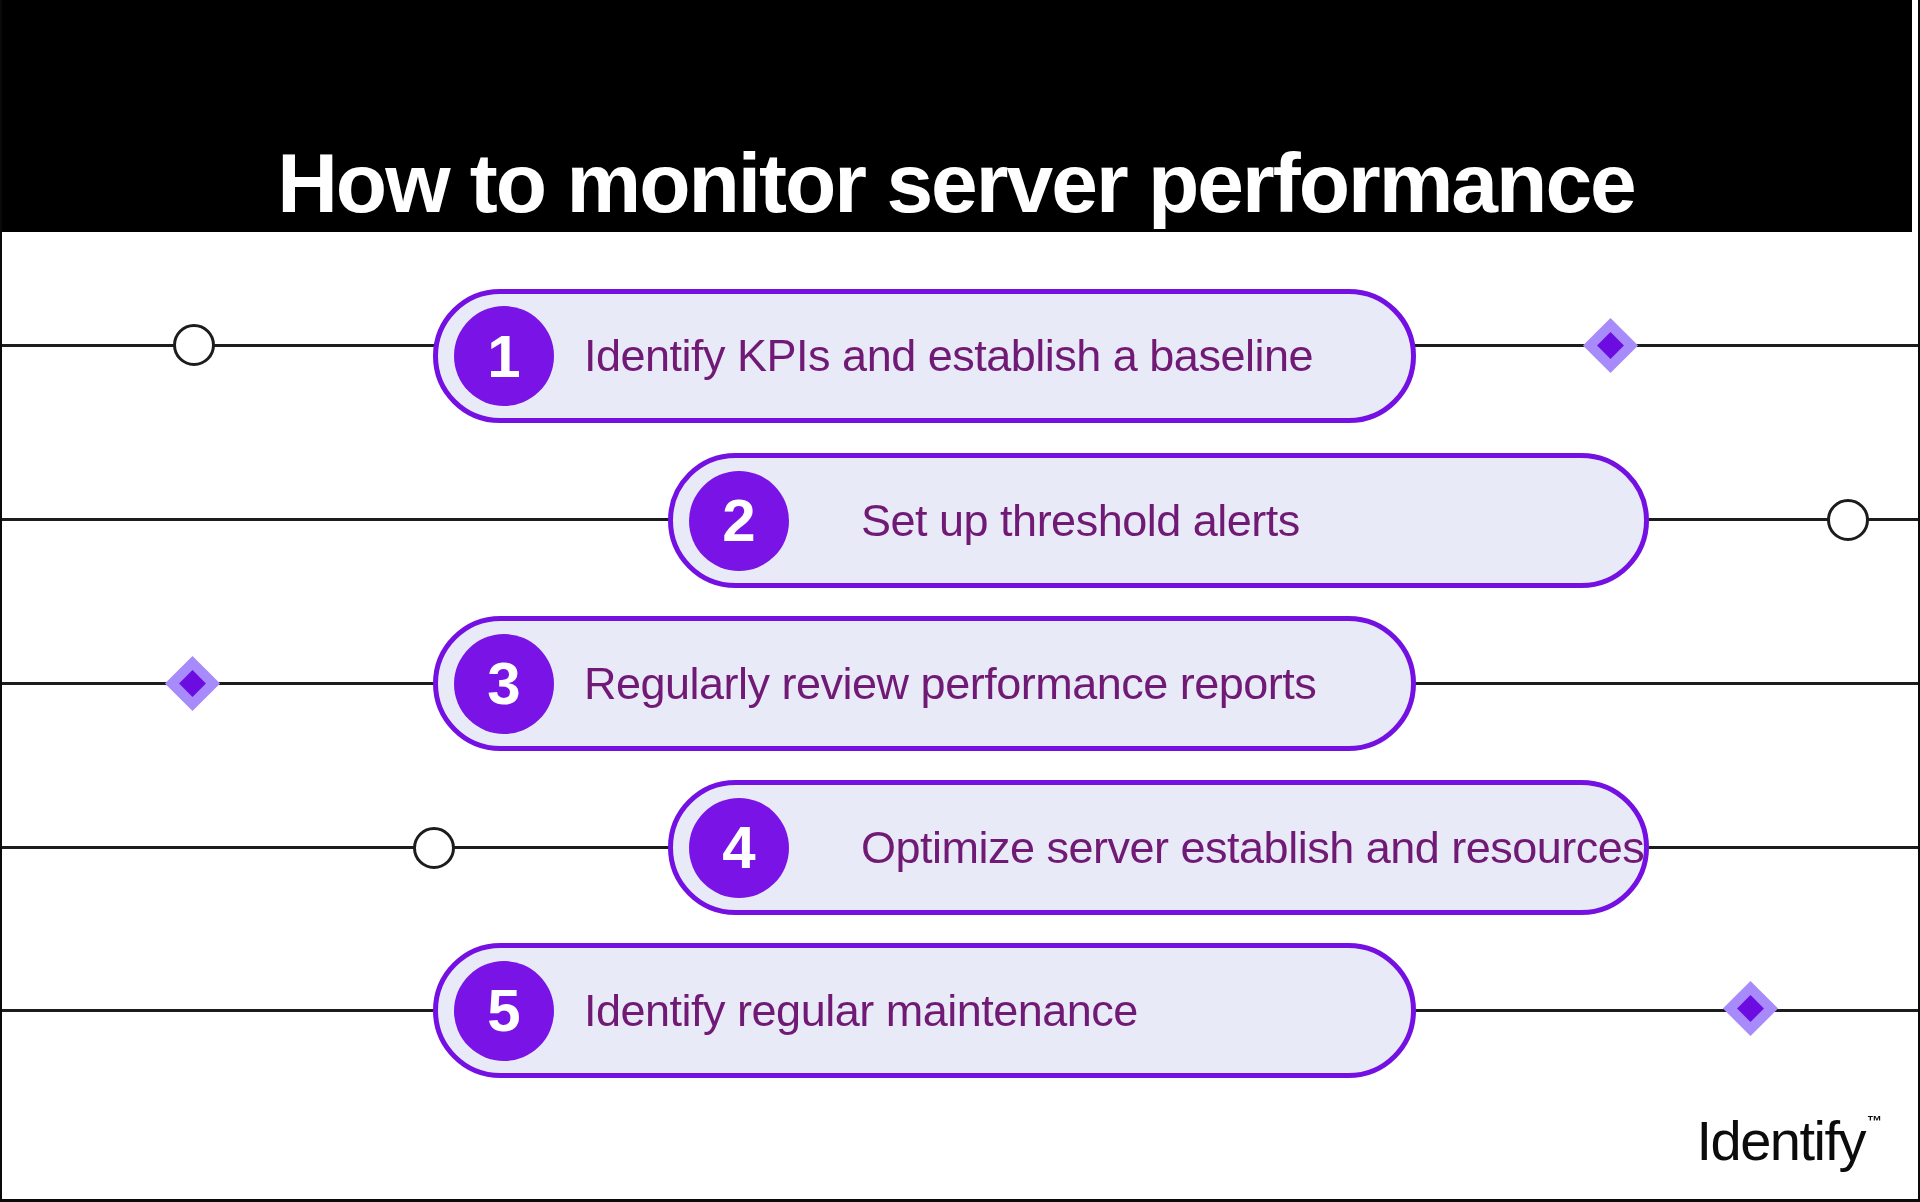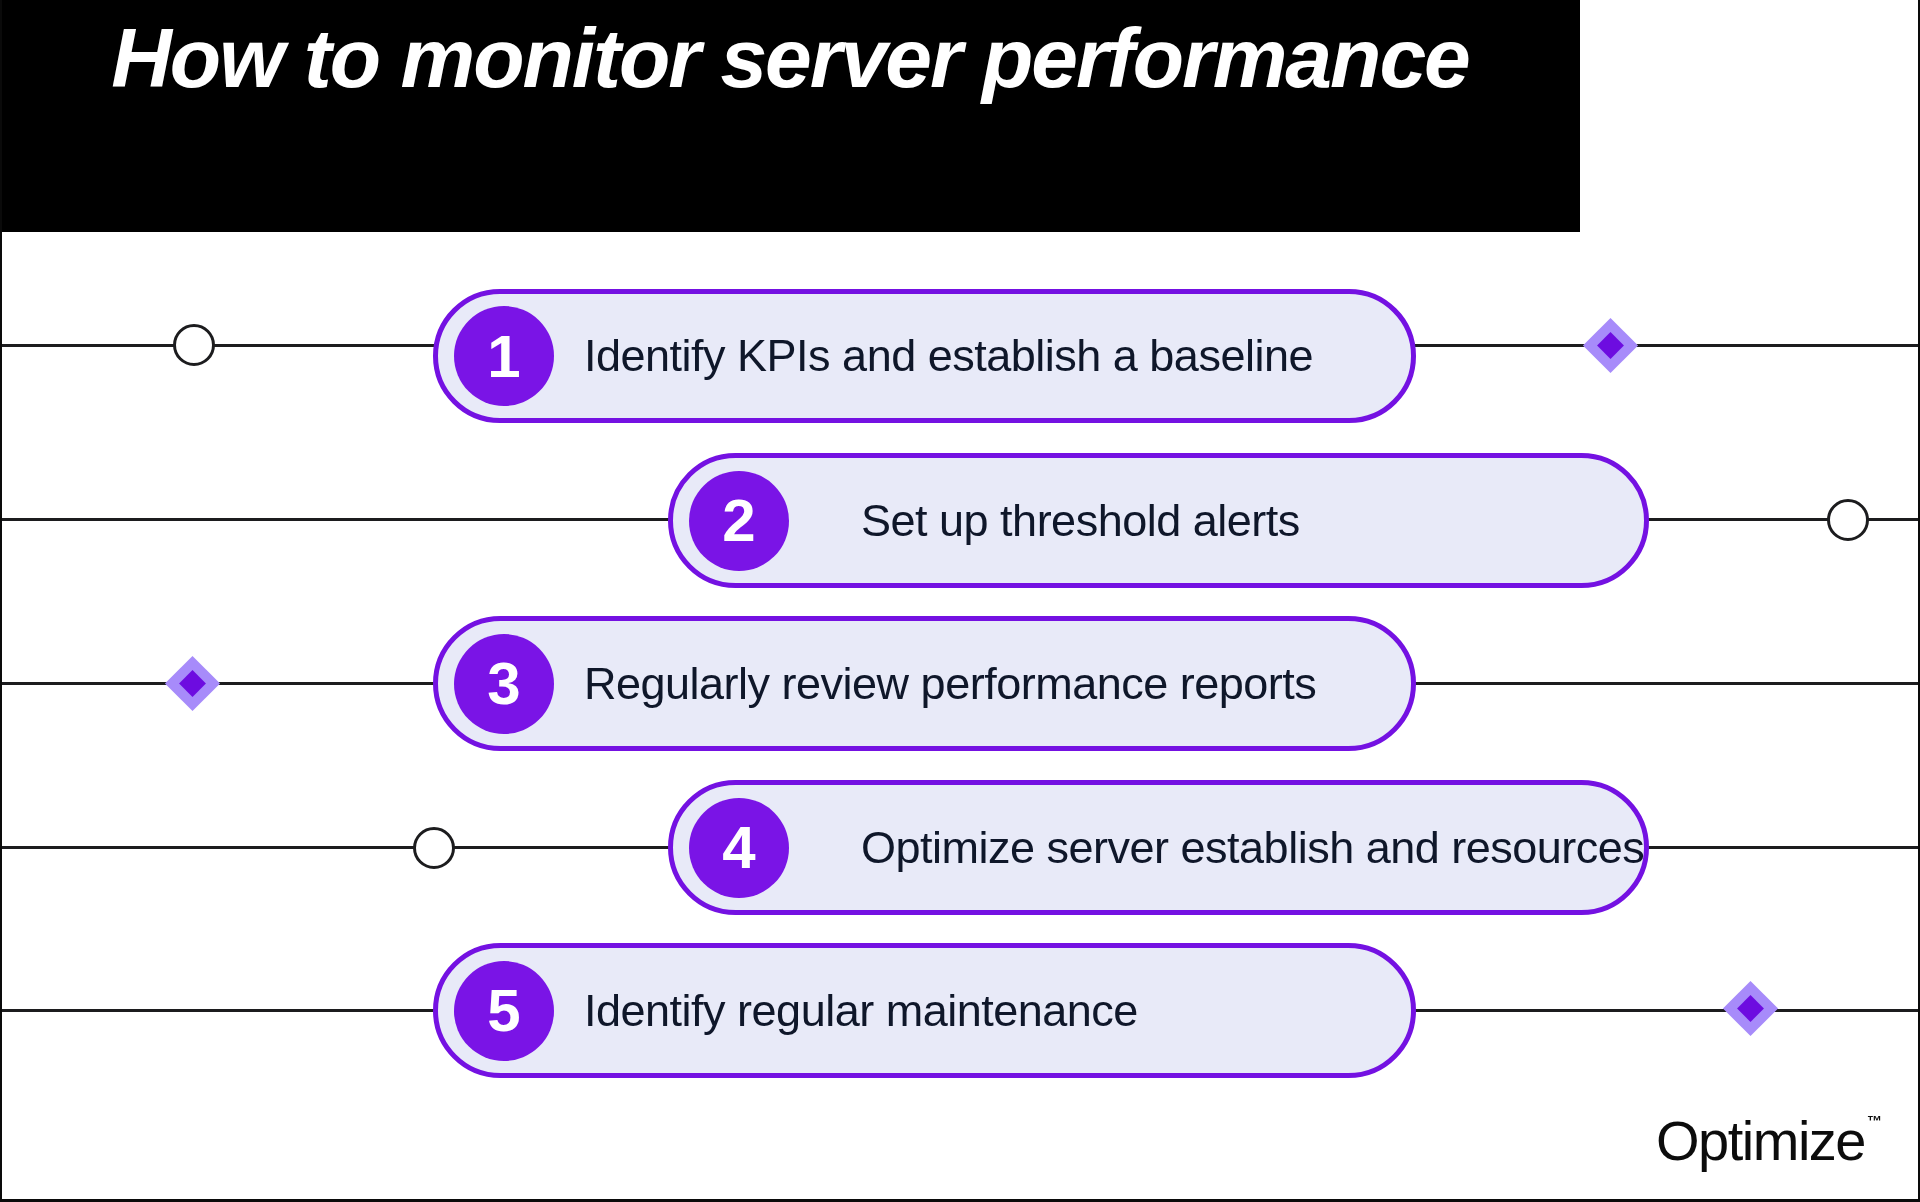--- a/index.html
+++ b/index.html
@@ -12,25 +12,24 @@
     background:#ffffff;
     border-left:2px solid #0a0a0a;
     border-right:2px solid #0a0a0a;
     border-bottom:3px solid #0a0a0a;
     overflow:hidden;
   }
 
   
   .header{
     position:absolute; left:-2px; top:0;
-    width:1580px; height:232px;
+    width:1912px; height:232px;
     background:#000000;
-    display:flex; align-items:flex-start; justify-content:center;
+    display:flex; align-items:flex-end; justify-content:center;
     padding-top:10px;
-    font-style:italic;
   }
   .header h1{
     color:#ffffff;
     font-size:84px;
     font-weight:700;
     letter-spacing:-2px;
     white-space:nowrap;
   }
 
   
@@ -99,21 +98,21 @@
     border-radius:50%;
     display:flex; align-items:center; justify-content:center;
     color:#ffffff;
     font-size:60px;
     font-weight:700;
   }
   .step-label{
     margin-left:30px;
     font-size:45px;
     font-weight:400;
-    color:#0f172a;
+    color:#701a75;
     letter-spacing:-0.5px;
     white-space:nowrap;
   }
   .pill.offset .step-label{ margin-left:72px; }
 
   
   .brand{
     position:absolute;
     right:38px; top:1108px;
     color:#0c0c0c;
@@ -177,16 +176,16 @@
     <div class="num">4</div>
     <div class="step-label">Optimize server establish and resources</div>
   </div>
 
   <div class="pill p5">
     <div class="num">5</div>
     <div class="step-label">Identify regular maintenance</div>
   </div>
 
   <div class="brand">
-    <span>Optimize</span><sup>™</sup>
+    <span>Identify</span><sup>™</sup>
   </div>
 
 </div>
 
 </body></html>

